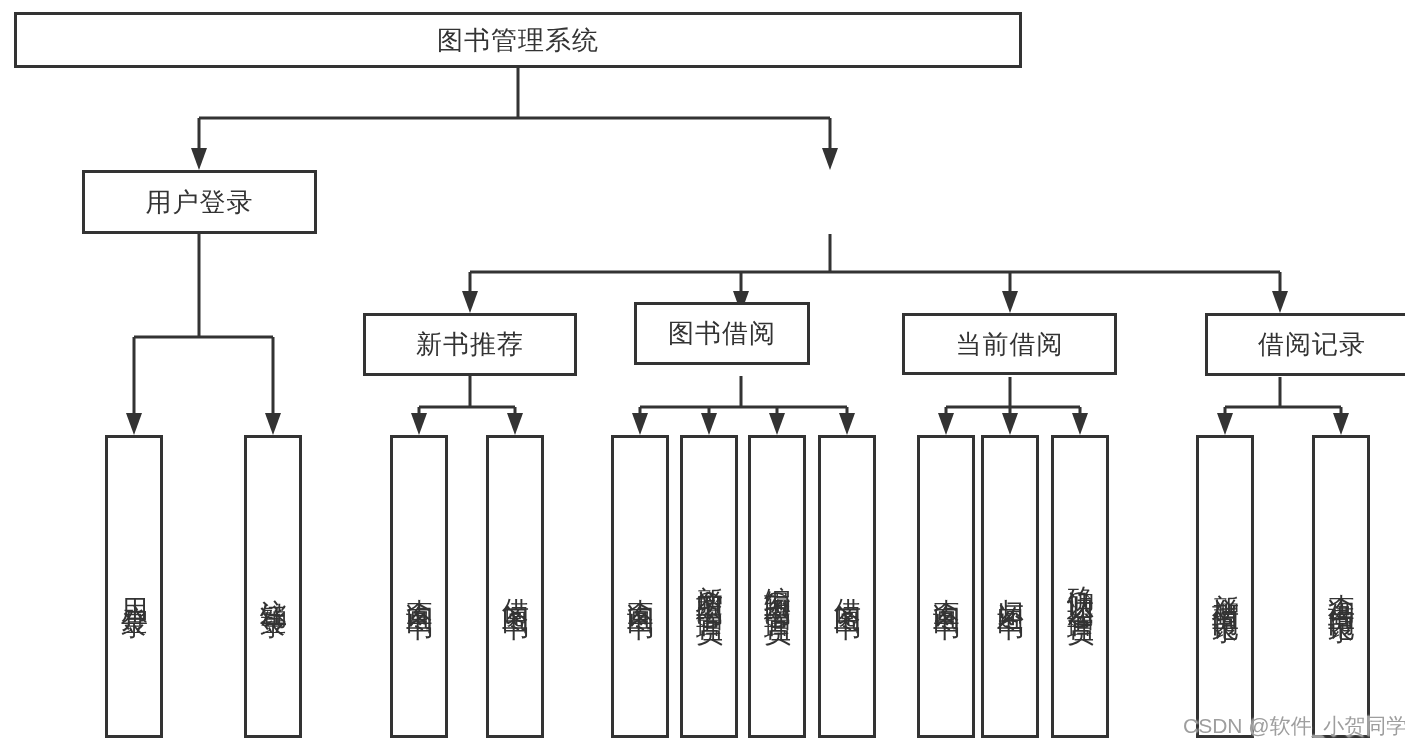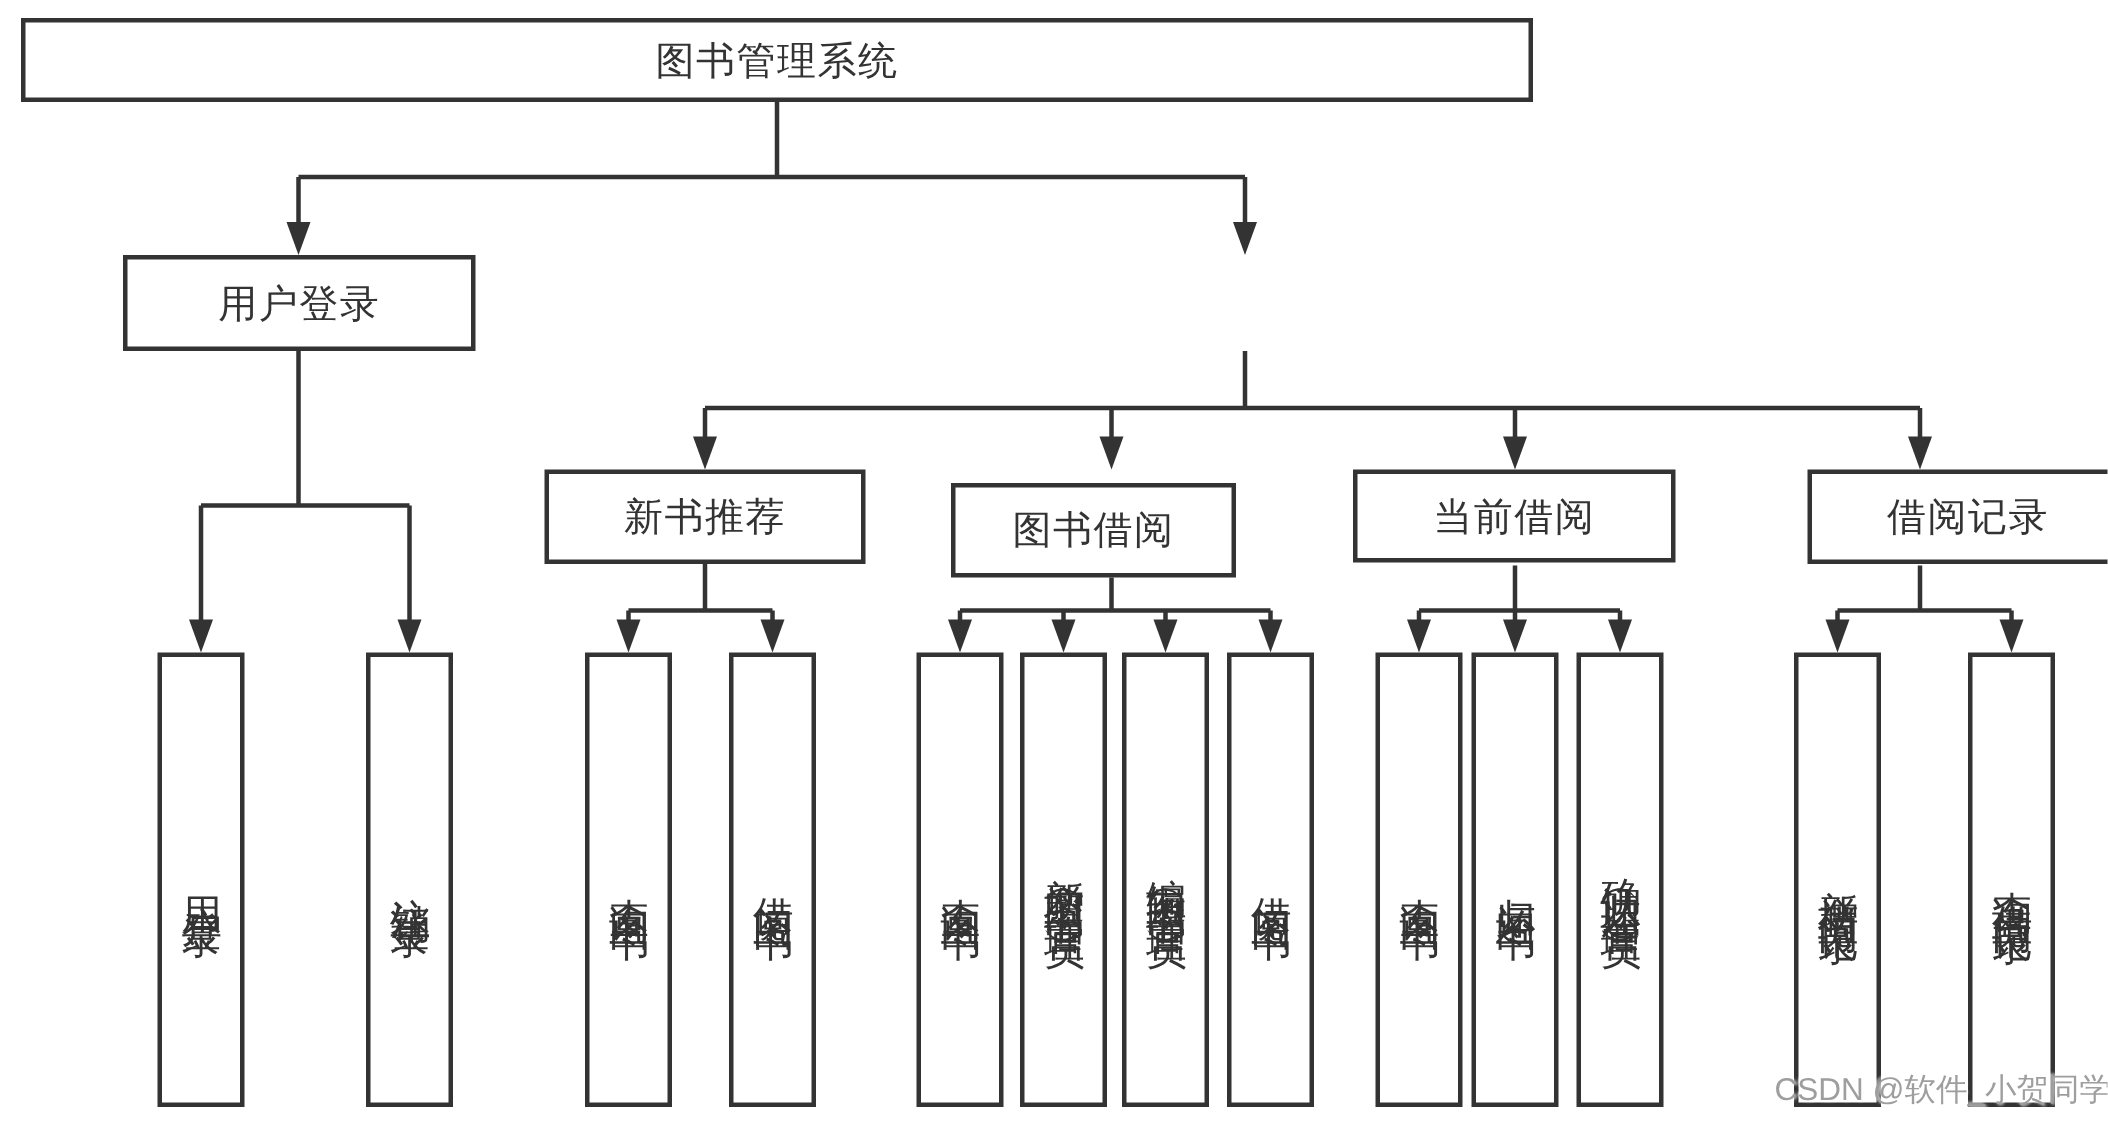--- a/index.html
+++ b/index.html
@@ -43,21 +43,21 @@
     text-orientation: mixed;
     font-size: 27px;
     letter-spacing: 5px;
     line-height: 1;
   }
   
   #n-root  { left: 14px;   top: 12px;  width: 1008px; height: 56px; }
   #n-l2a   { left: 82px;   top: 170px; width: 235px;  height: 64px; }
   #n-l2b   { left: 712px;  top: 170px; width: 235px;  height: 64px; }
   #n-l3a   { left: 363px;  top: 313px; width: 214px;  height: 63px; }
-  #n-l3b   { left: 634px;  top: 322px; width: 190px;  height: 63px; }
+  #n-l3b   { left: 634px;  top: 302px; width: 176px;  height: 63px; }
   #n-l3c   { left: 902px;  top: 313px; width: 215px;  height: 62px; }
   #n-l3d   { left: 1173px; top: 313px; width: 214px;  height: 63px; margin-left: 32px; }
   
   .leaf { top: 435px; width: 58px; height: 303px; }
   #f-g1a { left: 105px; }
   #f-g1b { left: 244px; }
   #f-g2a { left: 390px; }
   #f-g2b { left: 486px; }
   #f-g3a { left: 611px; }
   #f-g3b { left: 680px; }

